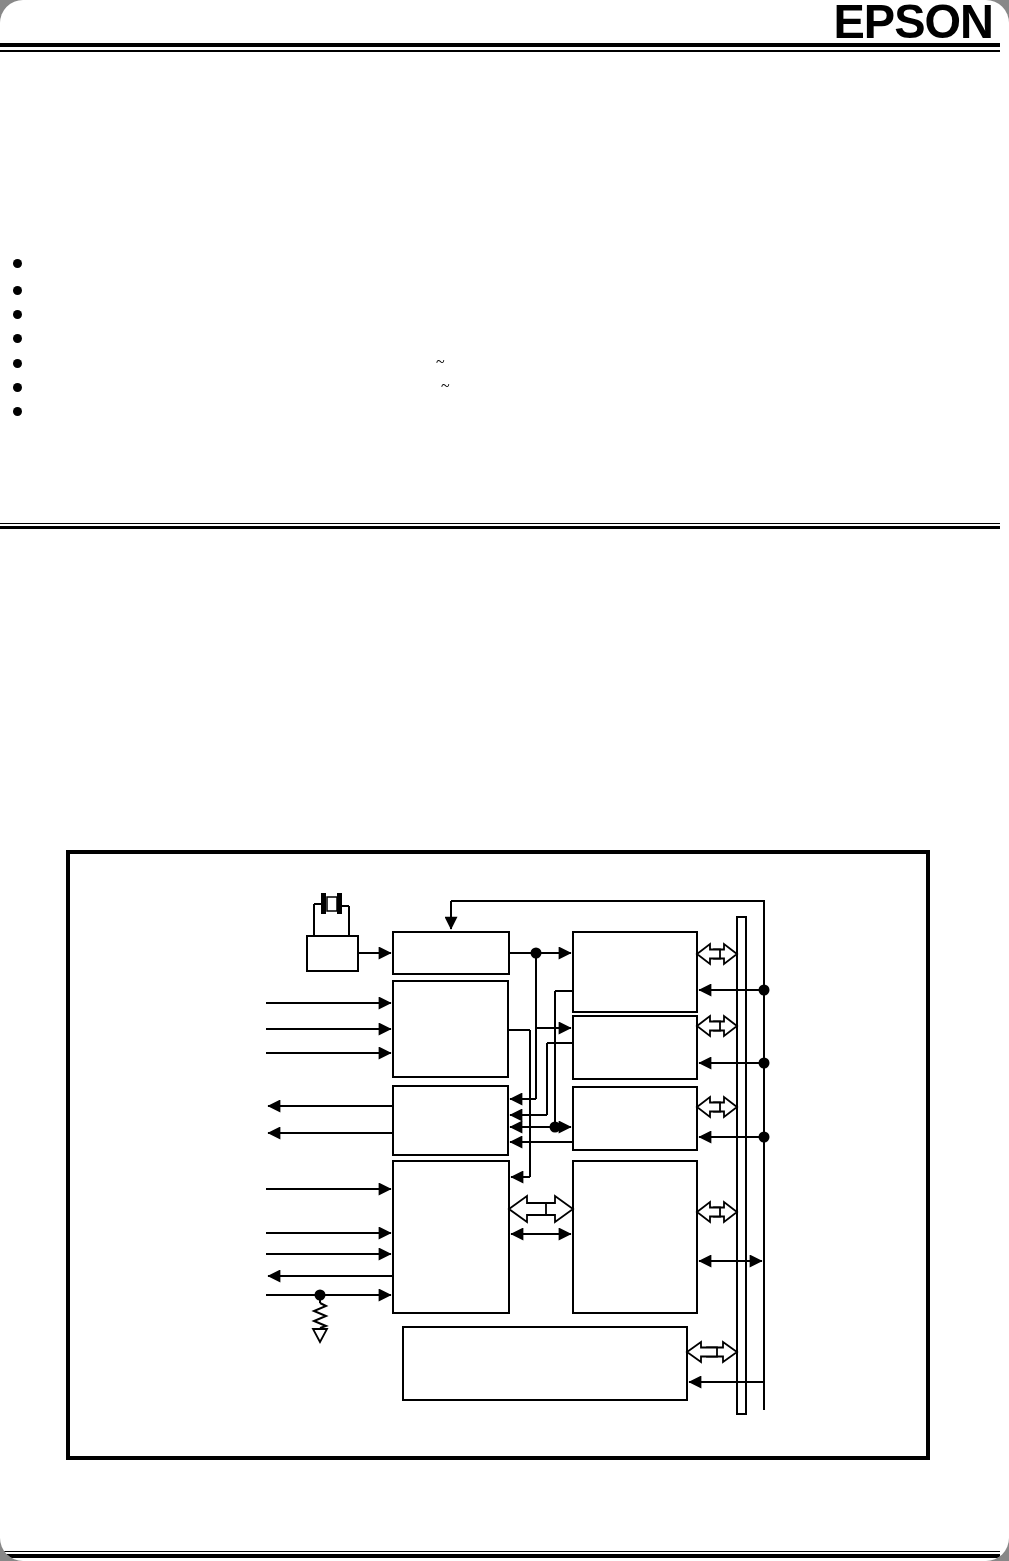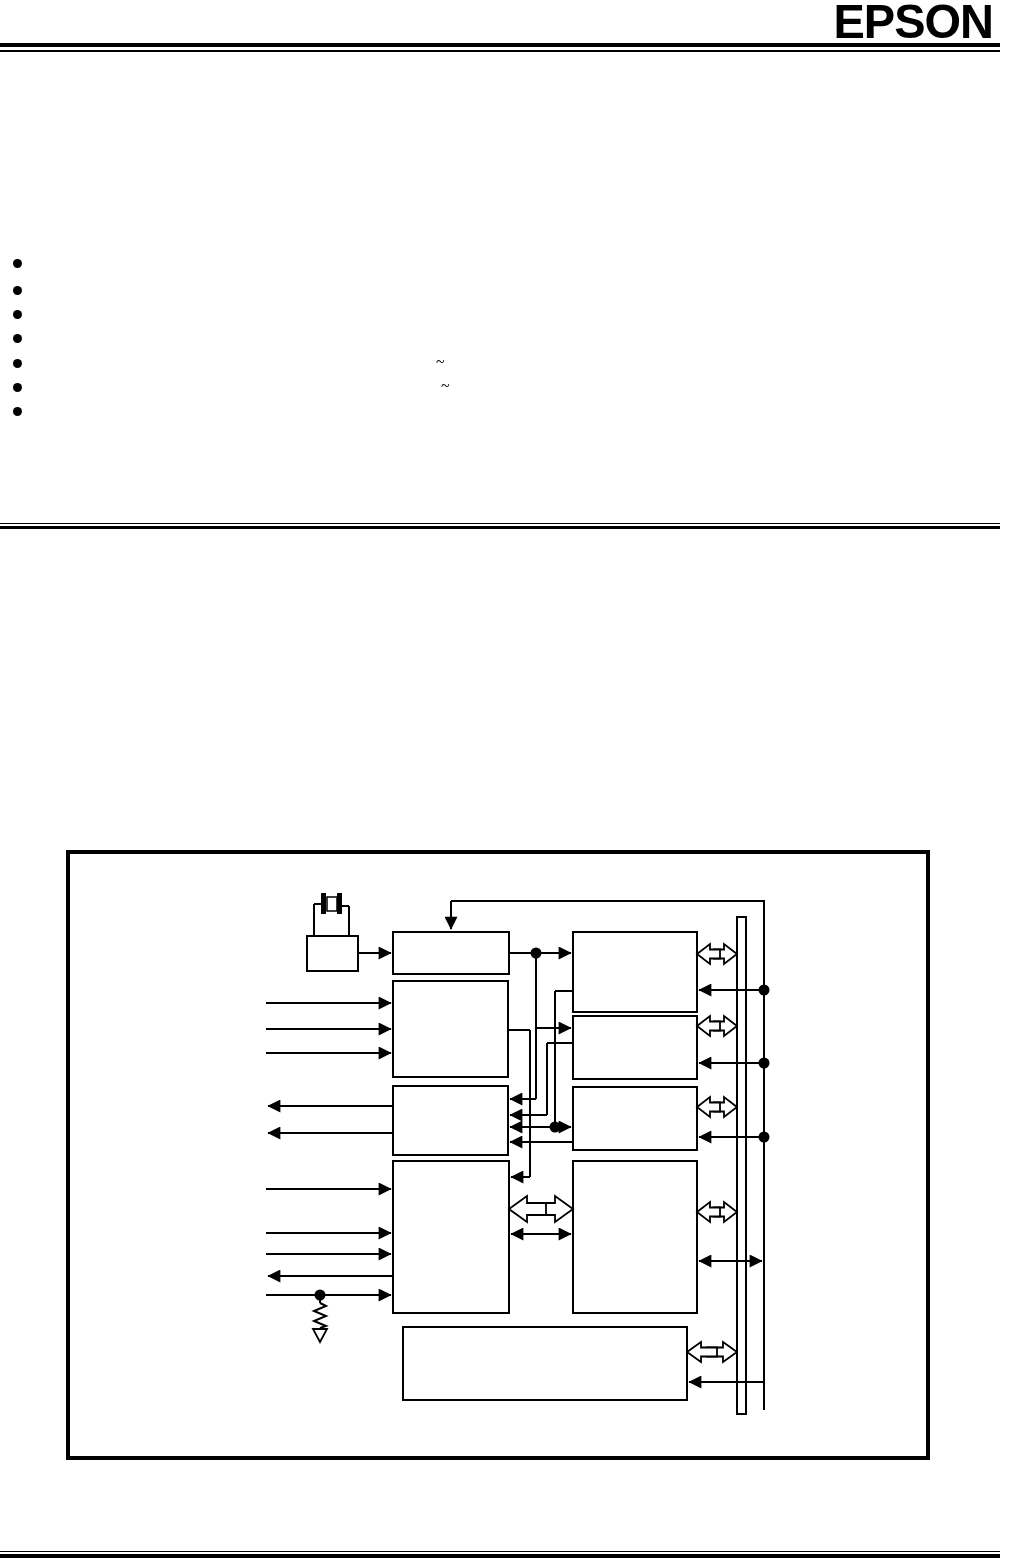--- a/index.html
+++ b/index.html
@@ -4,20 +4,21 @@
 <style>
   html,body{margin:0;padding:0;background:#888;}
   .page{
     position:relative;
     width:1009px;height:1561px;
     margin:0 auto;
     background:#ffffff;
     overflow:hidden;
     font-family:"Liberation Sans", sans-serif;
     color:#000;
+    border-radius:23px;
   }
   .logo{
     position:absolute;
     top:-8px;right:16px;
     font-family:"Liberation Sans", sans-serif;
     font-weight:bold;
     font-size:47px;
     letter-spacing:-1px;
     transform:scaleY(1.04);
     transform-origin:top right;

